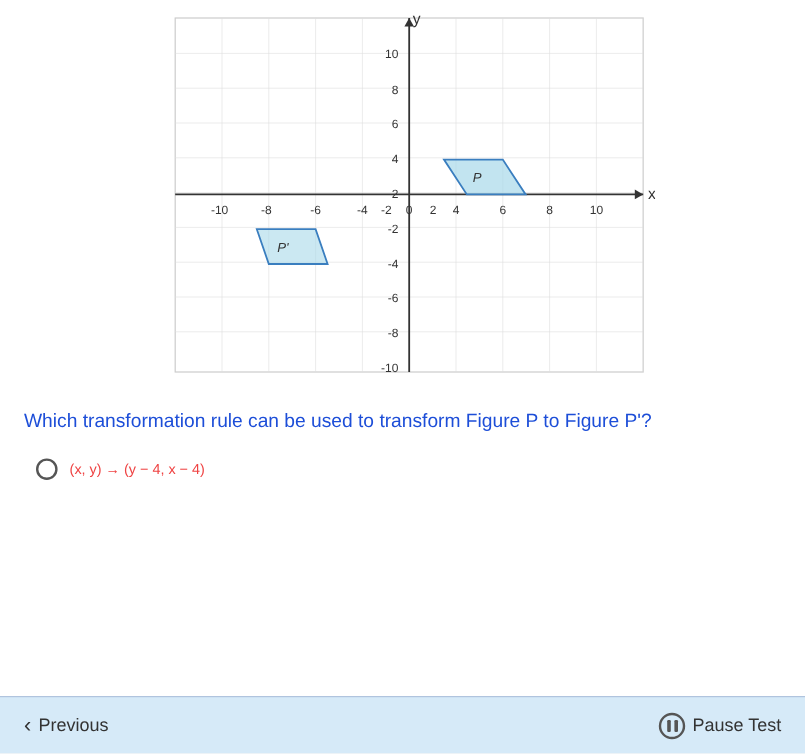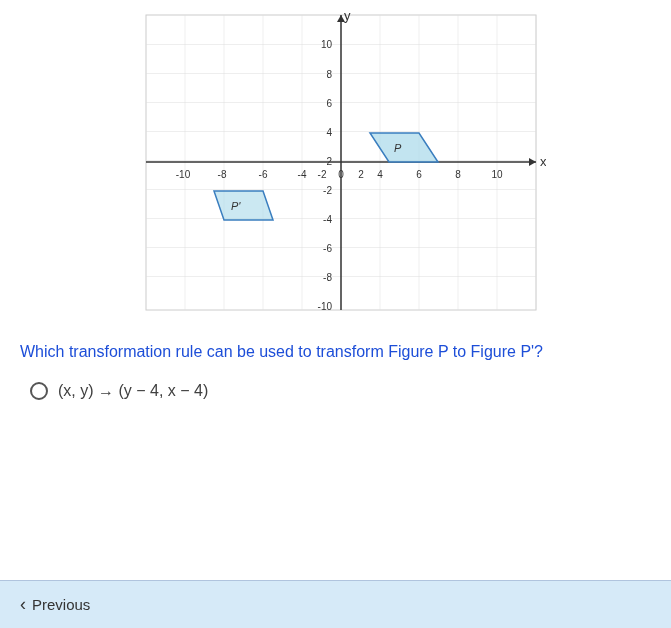--- a/index.html
+++ b/index.html
@@ -33,22 +33,22 @@
       font-size: 16px;
       color: #1d4ed8;
       margin: 10px 0 18px 0;
       line-height: 1.5;
     }
 
     .answer-option {
       display: flex;
       align-items: center;
       gap: 10px;
-      font-size: 16px;
-      color: #404040;
+      font-size: 12px;
+      color: #ef4444;
       cursor: pointer;
       margin-left: 10px;
     }
 
     .radio-circle {
       width: 18px;
       height: 18px;
       border-radius: 50%;
       border: 2px solid #555;
       display: inline-block;
@@ -195,13 +195,20 @@
     <div class="radio-circle"></div>
     <span>(x, y) → (y − 4, x − 4)</span>
   </div>
 </div>
 
 <div class="bottom-bar">
   <button class="prev-btn">
     <span style="font-size:18px;">‹</span>
     <span>Previous</span>
   </button>
+  <button class="pause-btn">
+    <div class="pause-icon">
+      <div class="pause-bar"></div>
+      <div class="pause-bar"></div>
+    </div>
+    <span>Pause Test</span>
+  </button>
 </div>
 
 </body></html>

